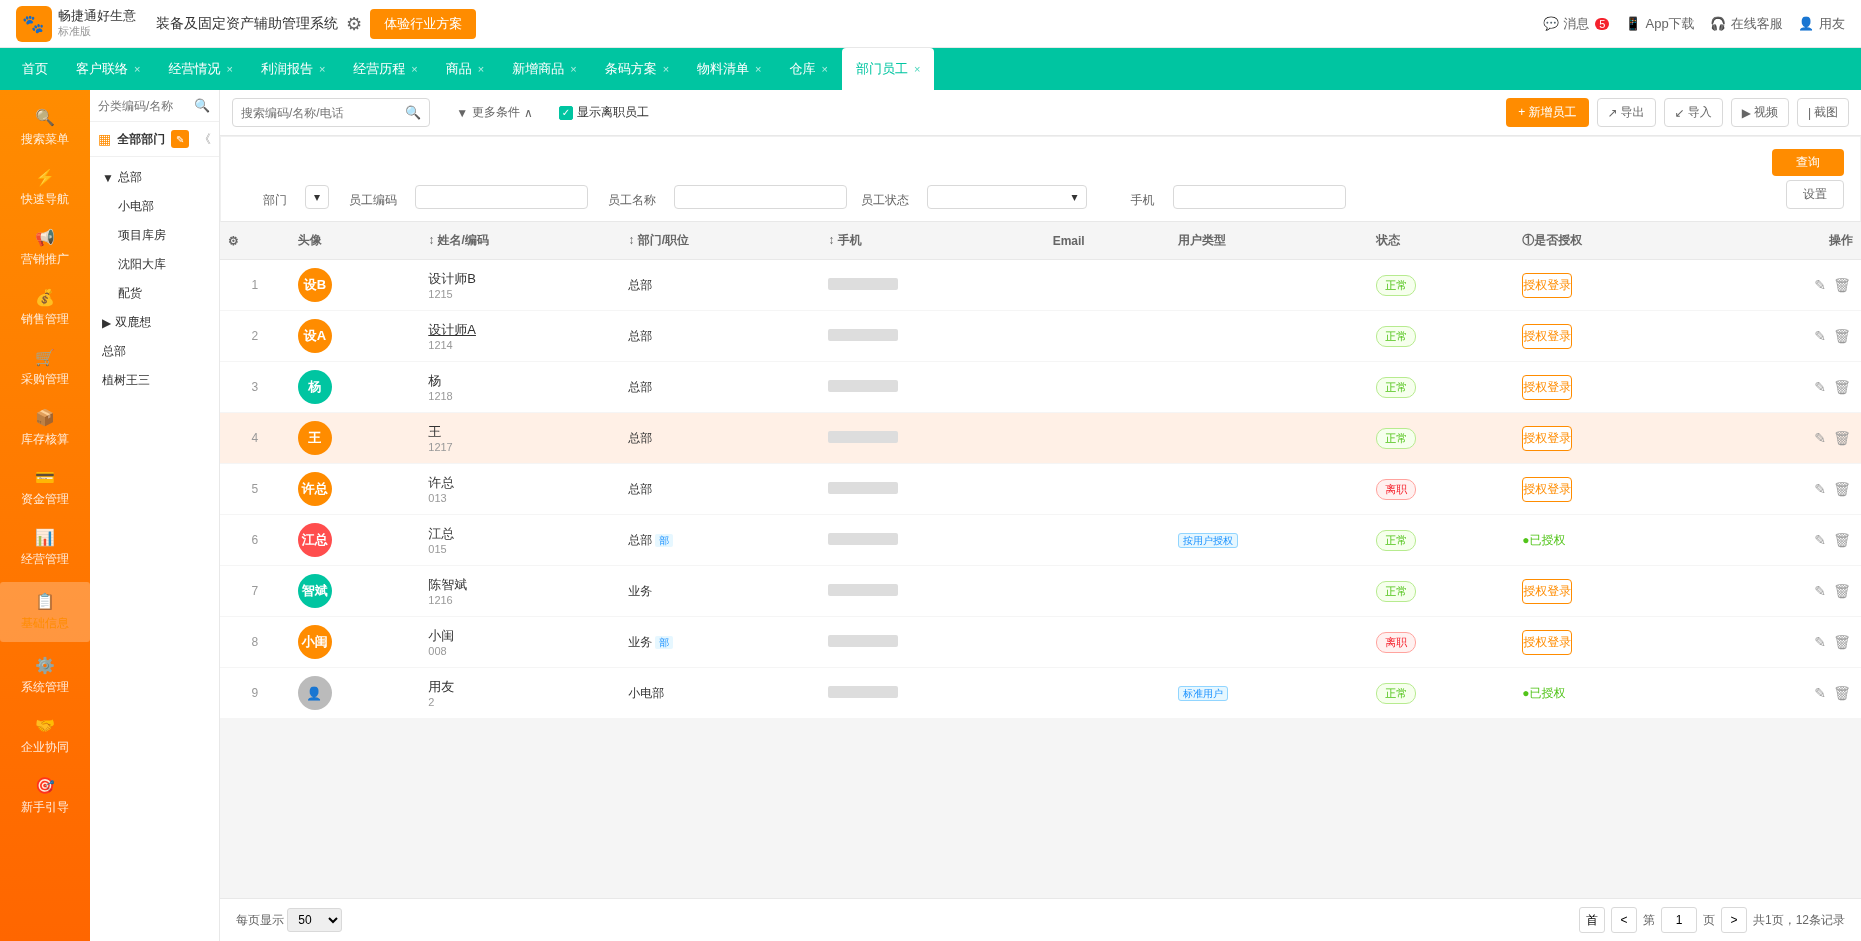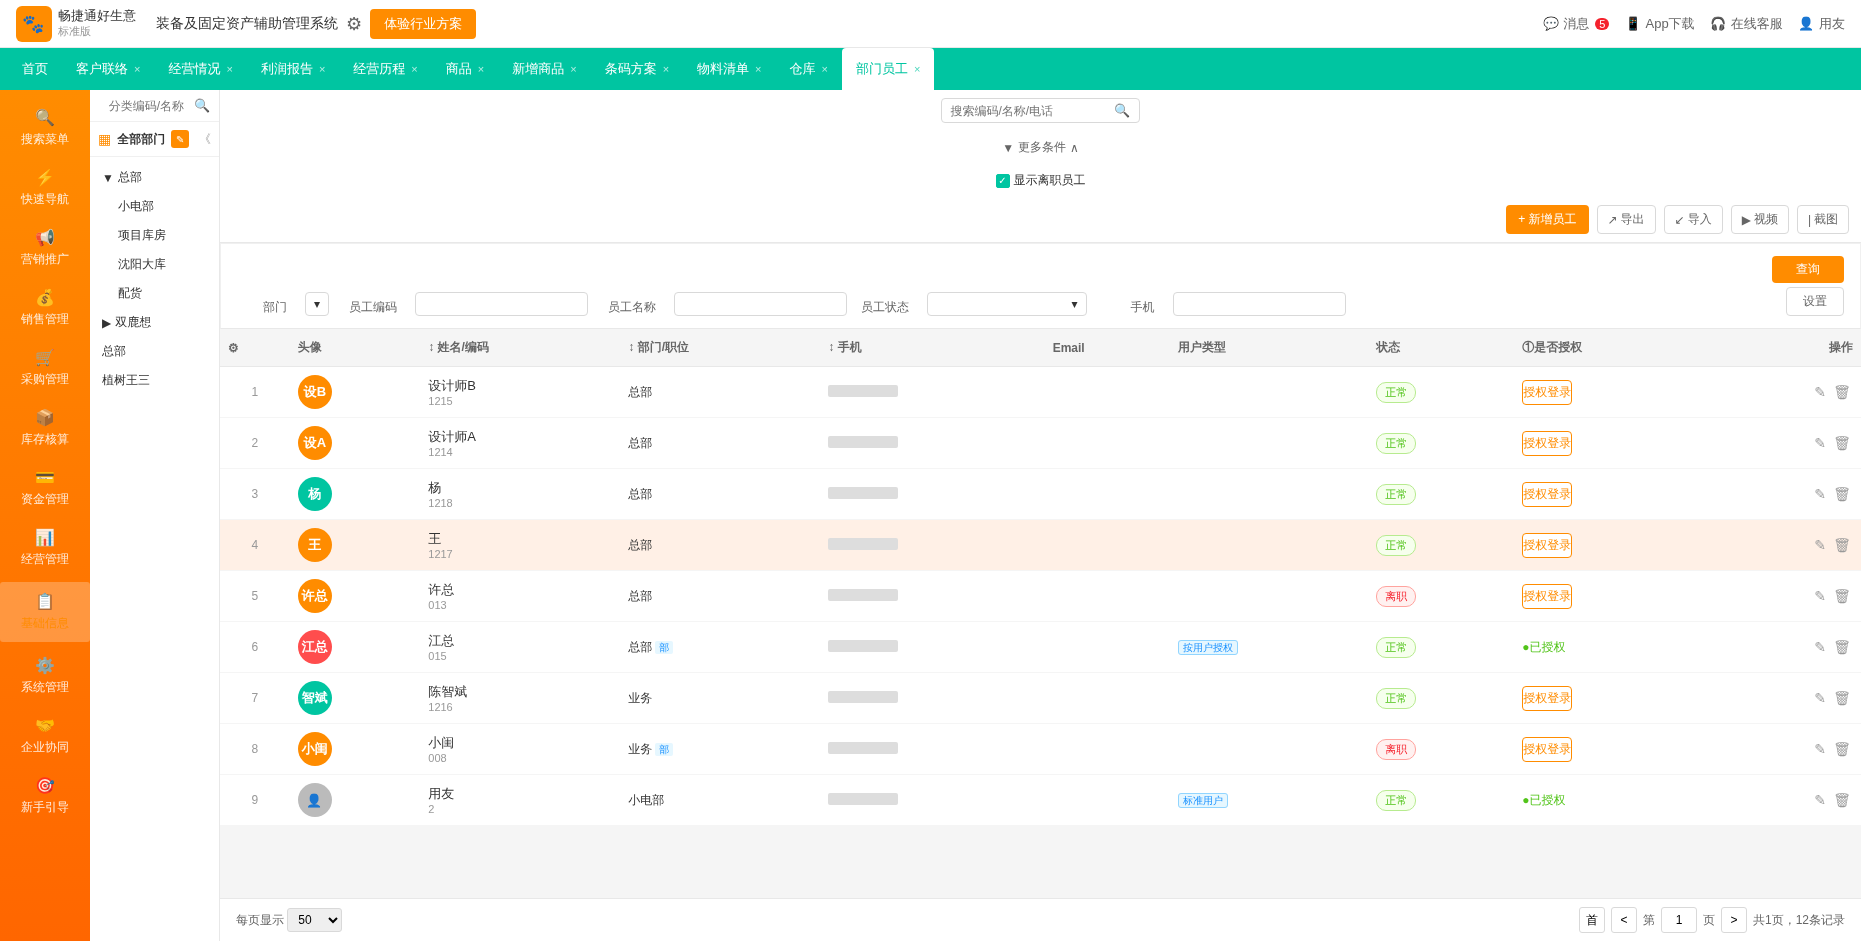--- a/index.html
+++ b/index.html
@@ -33,21 +33,21 @@
     .nav-tab .close-x { margin-left: 6px; font-size: 11px; opacity: 0.7; }
 
     
     .main-layout { display: flex; height: calc(100vh - 90px); }
 
     
     .sidebar {
       width: 130px; background: #fff; border-right: 1px solid #e8e8e8; overflow-y: auto; flex-shrink: 0;
     }
     .sidebar-search { display: flex; align-items: center; padding: 8px; border-bottom: 1px solid #f0f0f0; }
-    .sidebar-search input { border: none; outline: none; font-size: 12px; width: 100%; color: #0f172a; text-align: center; }
+    .sidebar-search input { border: none; outline: none; font-size: 12px; width: 100%; color: #0f172a; }
     .sidebar-section { padding: 6px 8px; }
     .sidebar-item {
       padding: 6px 8px; font-size: 12px; color: #333; cursor: pointer; border-radius: 3px;
       display: flex; align-items: center; gap: 4px;
     }
     .sidebar-all { display: flex; align-items: center; padding: 8px; gap: 6px; border-bottom: 1px solid #f0f0f0; }
     .sidebar-all-label { font-size: 12px; color: #333; font-weight: bold; }
     .sidebar-edit-icon { width: 18px; height: 18px; background: #ff8c00; border-radius: 3px; display: flex; align-items: center; justify-content: center; color: #fff; font-size: 10px; cursor: pointer; }
     .sidebar-collapse { cursor: pointer; color: #999; font-size: 12px; margin-left: auto; }
 
@@ -60,23 +60,22 @@
     .left-nav-item {
       width: 100%; display: flex; flex-direction: column; align-items: center;
       padding: 10px 4px; cursor: pointer; color: rgba(255,255,255,0.85); font-size: 12px; gap: 4px;
     }
     .left-nav-item.active { background: rgba(255,255,255,0.25); color: #fff; }
     .left-nav-item .nav-icon { font-size: 16px; }
     .left-nav-special { background: #fff; border-radius: 3px; color: #ff8c00 !important; margin: 4px; }
 
     
     .content-toolbar {
-      background: #fff; padding: 8px 12px; display: flex; align-items: center; gap: 16px;
+      background: #fff; padding: 8px 12px; display: flex; gap: 26px;
       border-bottom: 1px solid #e8e8e8;
-      flex-direction: column;
     }
     .search-input-wrap { display: flex; align-items: center; border: 1px solid #d9d9d9; border-radius: 4px; padding: 4px 8px; gap: 4px; }
     .search-input-wrap input { border: none; outline: none; font-size: 12px; width: 160px; }
     .more-filters { display: flex; align-items: center; gap: 4px; color: #666; font-size: 12px; cursor: pointer; }
     .show-resigned { display: flex; align-items: center; gap: 4px; font-size: 12px; color: #333; }
     .checkbox-icon { width: 14px; height: 14px; border: 1px solid #00c5a1; border-radius: 2px; background: #00c5a1; display: flex; align-items: center; justify-content: center; color: #fff; font-size: 10px; }
     .toolbar-right { margin-left: auto; display: flex; align-items: center; gap: 8px; }
     .btn-add { background: #ff8c00; color: #fff; border: none; border-radius: 4px; padding: 6px 12px; cursor: pointer; font-size: 12px; display: flex; align-items: center; gap: 4px; }
     .btn-outline { background: #fff; color: #666; border: 1px solid #d9d9d9; border-radius: 4px; padding: 5px 10px; cursor: pointer; font-size: 12px; display: flex; align-items: center; gap: 3px; }
 
@@ -379,21 +378,21 @@
       <button class="op-btn" title="编辑">✎</button>
       <button class="op-btn" title="删除">🗑</button>
     </td>
   </tr>
             <tr>
     <td style="text-align:center;color:#999;">2</td>
     <td>
       <div class="avatar-circle" style="background:#ff8c00">设A</div>
     </td>
     <td>
-      <div style="font-size:13px;">设计师A</div>
+      <div style="font-size:13px;text-decoration:underline;">设计师A</div>
       <div style="color:#999;font-size:11px;">1214</div>
     </td>
     <td>总部</td>
     <td><span class="phone-blur"></span></td>
     <td></td>
     <td></td>
     <td><span class="status-badge status-normal">正常</span></td>
     <td><button class="btn-authorize">授权登录</button></td>
     <td style="text-align:right;">
       <button class="op-btn" title="编辑">✎</button>

